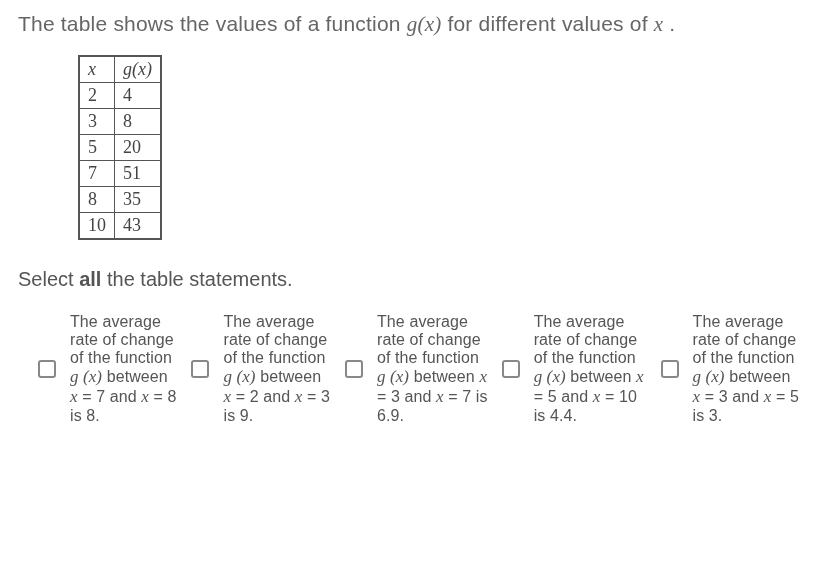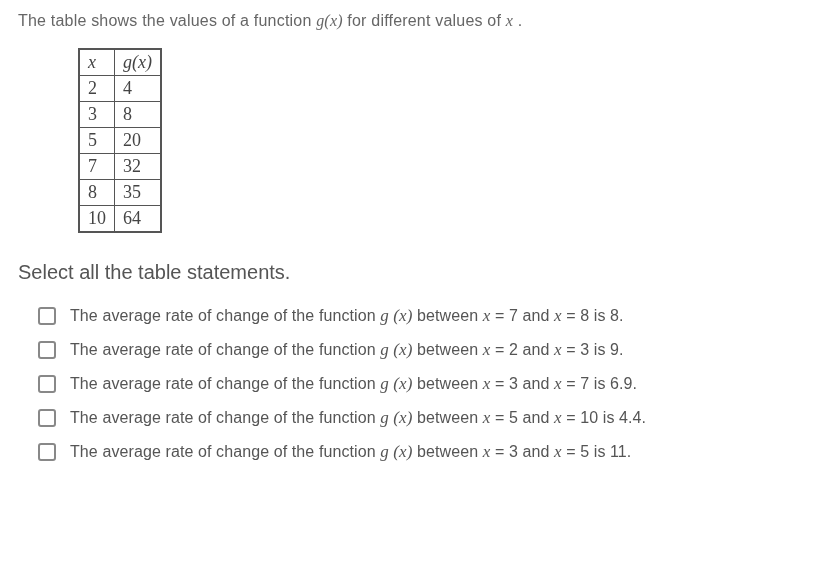--- a/index.html
+++ b/index.html
@@ -9,21 +9,21 @@
     }
     body {
       font-family: Arial, sans-serif;
       background: #ffffff;
       padding: 12px 18px;
       width: 818px;
       height: 574px;
       color: #555555;
     }
     .prompt {
-      font-size: 16px;
+      font-size: 21px;
       color: #666666;
       margin-bottom: 18px;
       letter-spacing: 0.2px;
     }
     .math-var {
       font-style: italic;
       font-family: 'Times New Roman', serif;
     }
     table {
       border-collapse: collapse;
@@ -43,25 +43,24 @@
     th {
       font-weight: normal;
       font-style: italic;
     }
     .instruction {
       font-size: 20px;
       color: #555555;
       margin-bottom: 22px;
     }
     .instruction strong {
-      font-weight: normal;
+      font-weight: bold;
     }
     .options {
       display: flex;
-      flex-direction: column;
       gap: 14px;
       padding-left: 20px;
     }
     .option-row {
       display: flex;
       align-items: center;
       gap: 14px;
     }
     .checkbox {
       width: 18px;
@@ -101,29 +100,29 @@
   <tr>
     <td>3</td>
     <td>8</td>
   </tr>
   <tr>
     <td>5</td>
     <td>20</td>
   </tr>
   <tr>
     <td>7</td>
-    <td>32</td>
+    <td>51</td>
   </tr>
   <tr>
     <td>8</td>
     <td>35</td>
   </tr>
   <tr>
     <td>10</td>
-    <td>64</td>
+    <td>43</td>
   </tr>
 </tbody>
   </table>
 
 <div class="instruction">
   <span>Select </span><strong>all</strong><span> the table statements.</span>
 </div>
 
 <div class="options">
 
@@ -151,17 +150,17 @@
   <div class="option-row">
     <div class="checkbox"></div>
     <div class="option-text">
       <span>The average rate of change of the function </span><span class="math-var">g (x)</span><span> between </span><span class="math-var">x</span><span> = </span><span>5</span><span> and </span><span class="math-var">x</span><span> = </span><span>10</span><span> is 4.4.</span>
     </div>
   </div>
 
   <div class="option-row">
     <div class="checkbox"></div>
     <div class="option-text">
-      <span>The average rate of change of the function </span><span class="math-var">g (x)</span><span> between </span><span class="math-var">x</span><span> = </span><span>3</span><span> and </span><span class="math-var">x</span><span> = </span><span>5</span><span> is 11.</span>
+      <span>The average rate of change of the function </span><span class="math-var">g (x)</span><span> between </span><span class="math-var">x</span><span> = </span><span>3</span><span> and </span><span class="math-var">x</span><span> = </span><span>5</span><span> is 3.</span>
     </div>
   </div>
 
 </div>
 
 </body></html>

